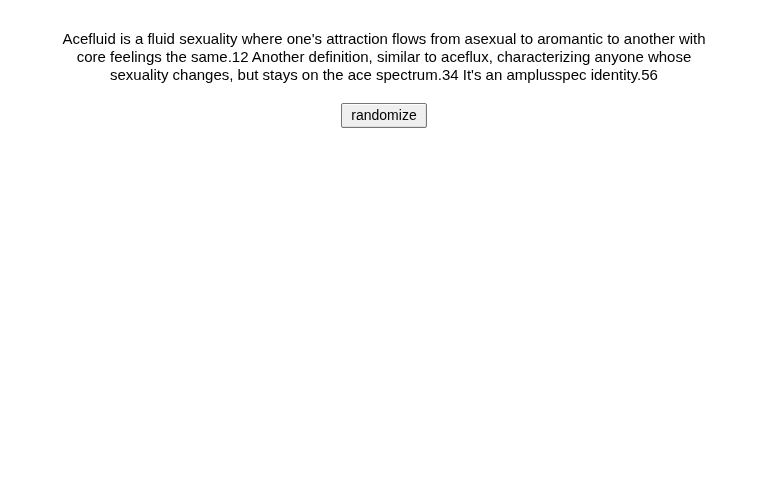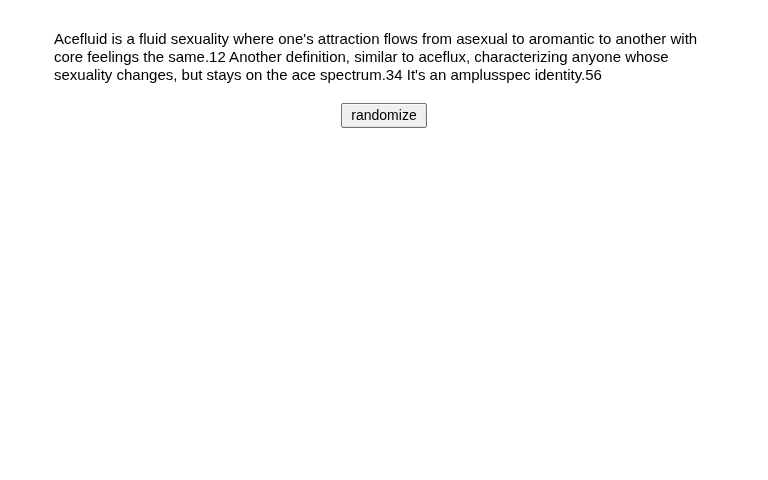--- a/index.html
+++ b/index.html
@@ -43,21 +43,21 @@
     padding-top: 30px;
     text-align: center;
   }
 
   .definition-text {
     margin: 0;
     font-family: "Liberation Sans", sans-serif;
     font-size: 15px;
     line-height: 18px;
     color: #000000;
-    text-align: left;
+    text-align: center;
     word-spacing: 0px;
   }
 
   .citation {
     font-size: 15px;
     line-height: 18px;
     vertical-align: baseline;
   }
 
   .button-row {

